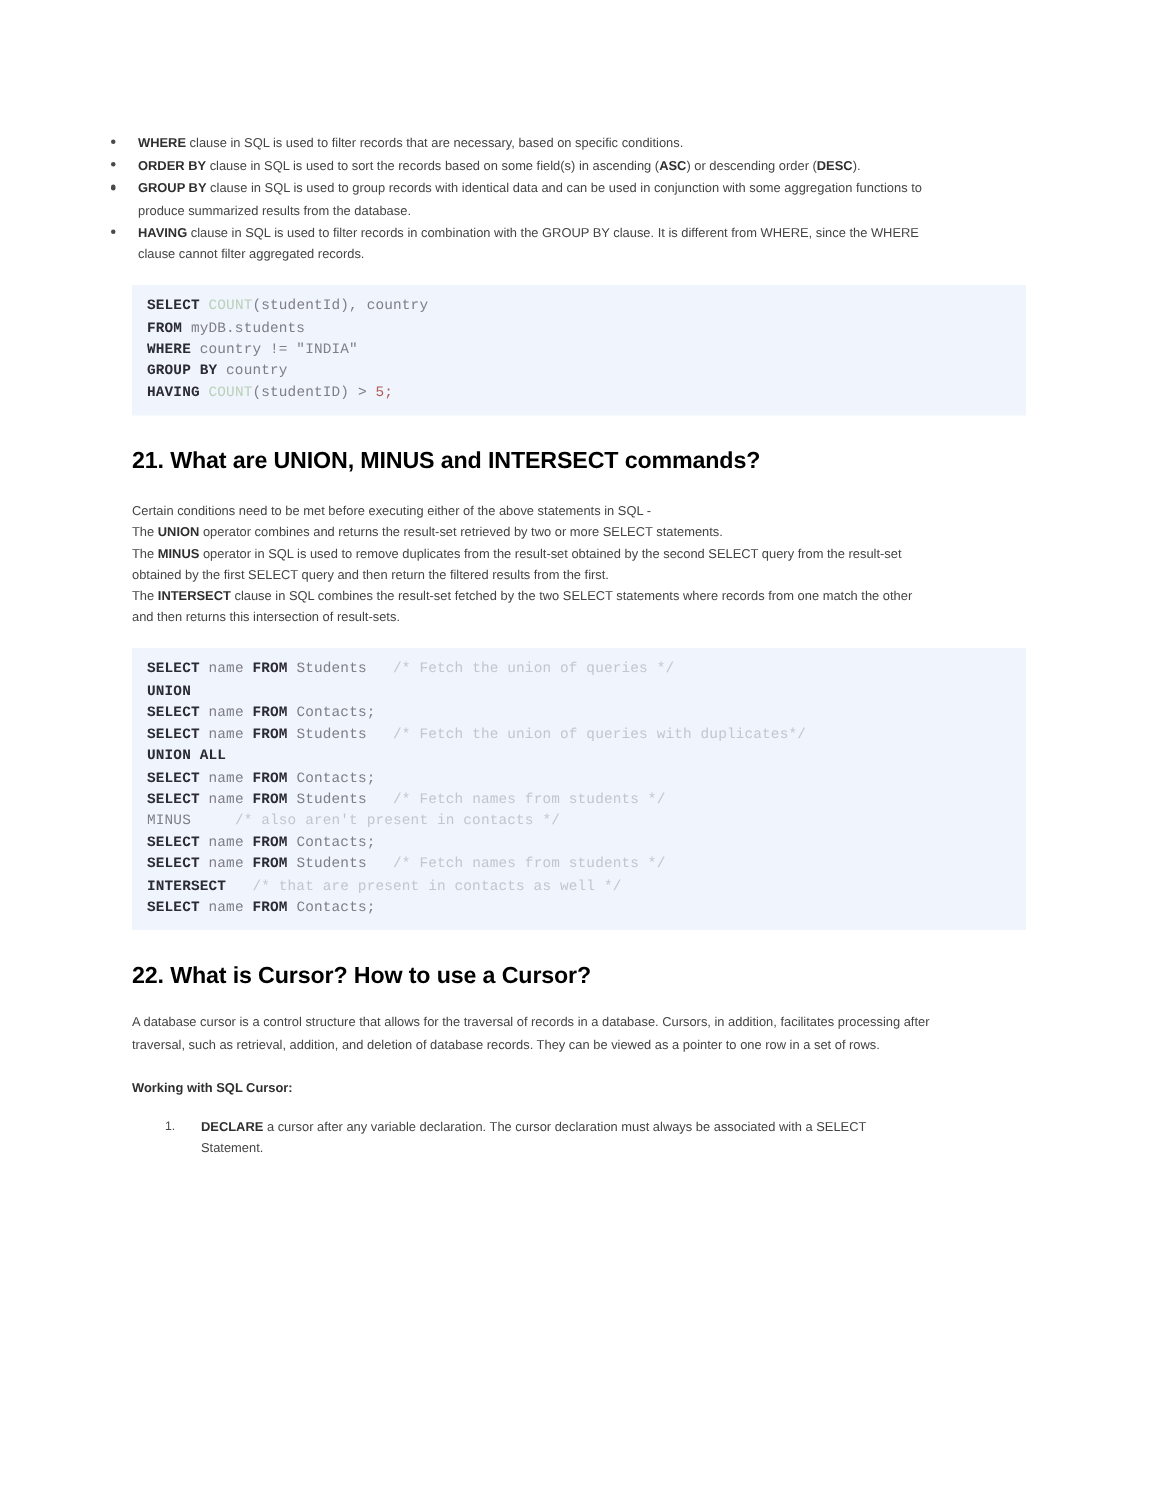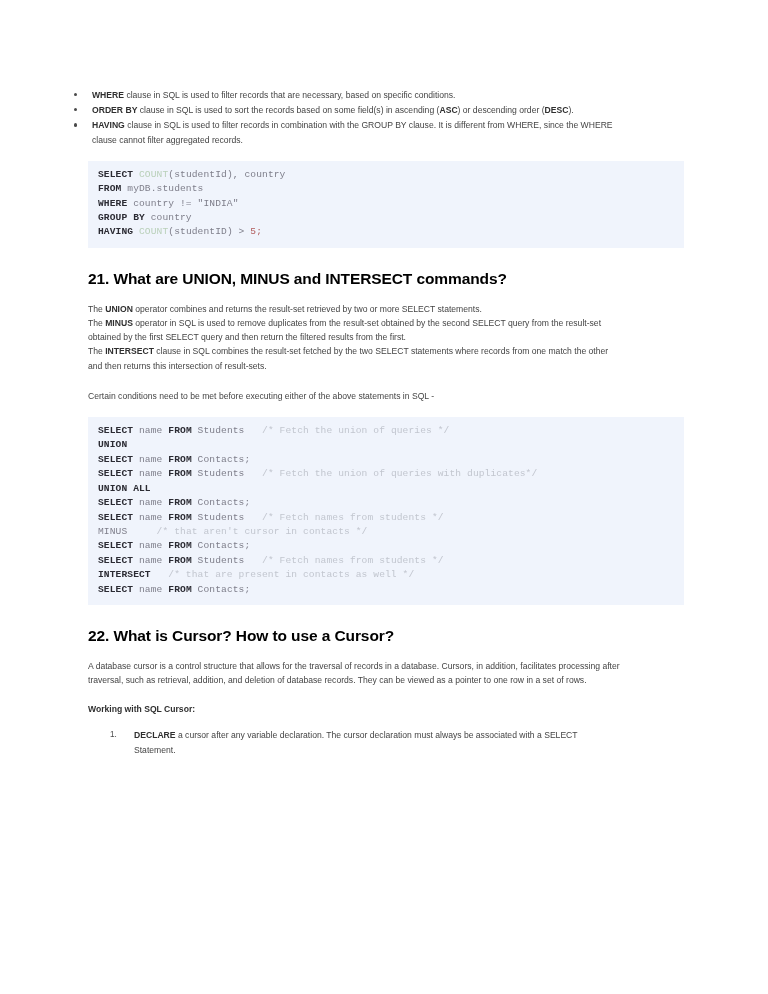--- a/index.html
+++ b/index.html
@@ -127,49 +127,52 @@
       <span class="b">WHERE</span><span> clause in SQL is used to filter records that are necessary, based on specific conditions.</span>
     </li>
     <li>
       <span class="b">ORDER BY</span><span> clause in SQL is used to sort the records based on some field(s) in ascending (</span><span class="b">ASC</span><span>) or descending order (</span><span class="b">DESC</span><span>).</span>
     </li>
   </ul>
 
 
   <ul class="bullets">
     <li>
+      <span class="b">GROUP BY</span><span> clause in SQL is used to group records with identical data and can be used in conjunction with some aggregation functions to produce summarized results from the database.</span>
+    </li>
+    <li>
       <span class="b">HAVING</span><span> clause in SQL is used to filter records in combination with the GROUP BY clause. It is different from WHERE, since the WHERE clause cannot filter aggregated records.</span>
     </li>
   </ul>
 
   <div class="code"><span class="kw">SELECT</span><span class="pl"> </span><span class="fn">COUNT</span><span class="pl">(studentId), country</span>
 <span class="kw">FROM</span><span class="pl"> myDB.students</span>
 <span class="kw">WHERE</span><span class="pl"> country != "INDIA"</span>
 <span class="kw">GROUP BY</span><span class="pl"> country</span>
 <span class="kw">HAVING</span><span class="pl"> </span><span class="fn">COUNT</span><span class="pl">(studentID) &gt; </span><span class="num">5;</span></div>
 
   <h2 class="qhead">21. What are UNION, MINUS and INTERSECT commands?</h2>
 
+  <p class="para spaced">Certain conditions need to be met before executing either of the above statements in SQL -</p>
+
   <p class="para">
     <span><span>The </span><span class="b">UNION</span><span> operator combines and returns the result-set retrieved by two or more SELECT statements.</span></span><br>
     <span><span>The </span><span class="b">MINUS</span><span> operator in SQL is used to remove duplicates from the result-set obtained by the second SELECT query from the result-set obtained by the first SELECT query and then return the filtered results from the first.</span></span><br>
     <span><span>The </span><span class="b">INTERSECT</span><span> clause in SQL combines the result-set fetched by the two SELECT statements where records from one match the other and then returns this intersection of result-sets.</span></span>
   </p>
-
-  <p class="para spaced">Certain conditions need to be met before executing either of the above statements in SQL -</p>
 
 
   <div class="code"><span class="kw">SELECT</span><span class="pl"> name </span><span class="kw">FROM</span><span class="pl"> Students   </span><span class="cmt">/* Fetch the union of queries */</span>
 <span class="kw">UNION</span>
 <span class="kw">SELECT</span><span class="pl"> name </span><span class="kw">FROM</span><span class="pl"> Contacts;</span>
 <span class="kw">SELECT</span><span class="pl"> name </span><span class="kw">FROM</span><span class="pl"> Students   </span><span class="cmt">/* Fetch the union of queries with duplicates*/</span>
 <span class="kw">UNION ALL</span>
 <span class="kw">SELECT</span><span class="pl"> name </span><span class="kw">FROM</span><span class="pl"> Contacts;</span>
 <span class="kw">SELECT</span><span class="pl"> name </span><span class="kw">FROM</span><span class="pl"> Students   </span><span class="cmt">/* Fetch names from students */</span>
-<span class="pl">MINUS</span><span class="pl">     </span><span class="cmt">/* that aren't cursor in contacts */</span>
+<span class="pl">MINUS</span><span class="pl">     </span><span class="cmt">/* also aren't present in contacts */</span>
 <span class="kw">SELECT</span><span class="pl"> name </span><span class="kw">FROM</span><span class="pl"> Contacts;</span>
 <span class="kw">SELECT</span><span class="pl"> name </span><span class="kw">FROM</span><span class="pl"> Students   </span><span class="cmt">/* Fetch names from students */</span>
 <span class="kw">INTERSECT</span><span class="pl">   </span><span class="cmt">/* that are present in contacts as well */</span>
 <span class="kw">SELECT</span><span class="pl"> name </span><span class="kw">FROM</span><span class="pl"> Contacts;</span></div>
 
   <h2 class="qhead">22. What is Cursor? How to use a Cursor?</h2>
 
   <p class="para">A database cursor is a control structure that allows for the traversal of records in a database. Cursors, in addition, facilitates processing after traversal, such as retrieval, addition, and deletion of database records. They can be viewed as a pointer to one row in a set of rows.</p>
 
   <p class="subhead">Working with SQL Cursor:</p>

